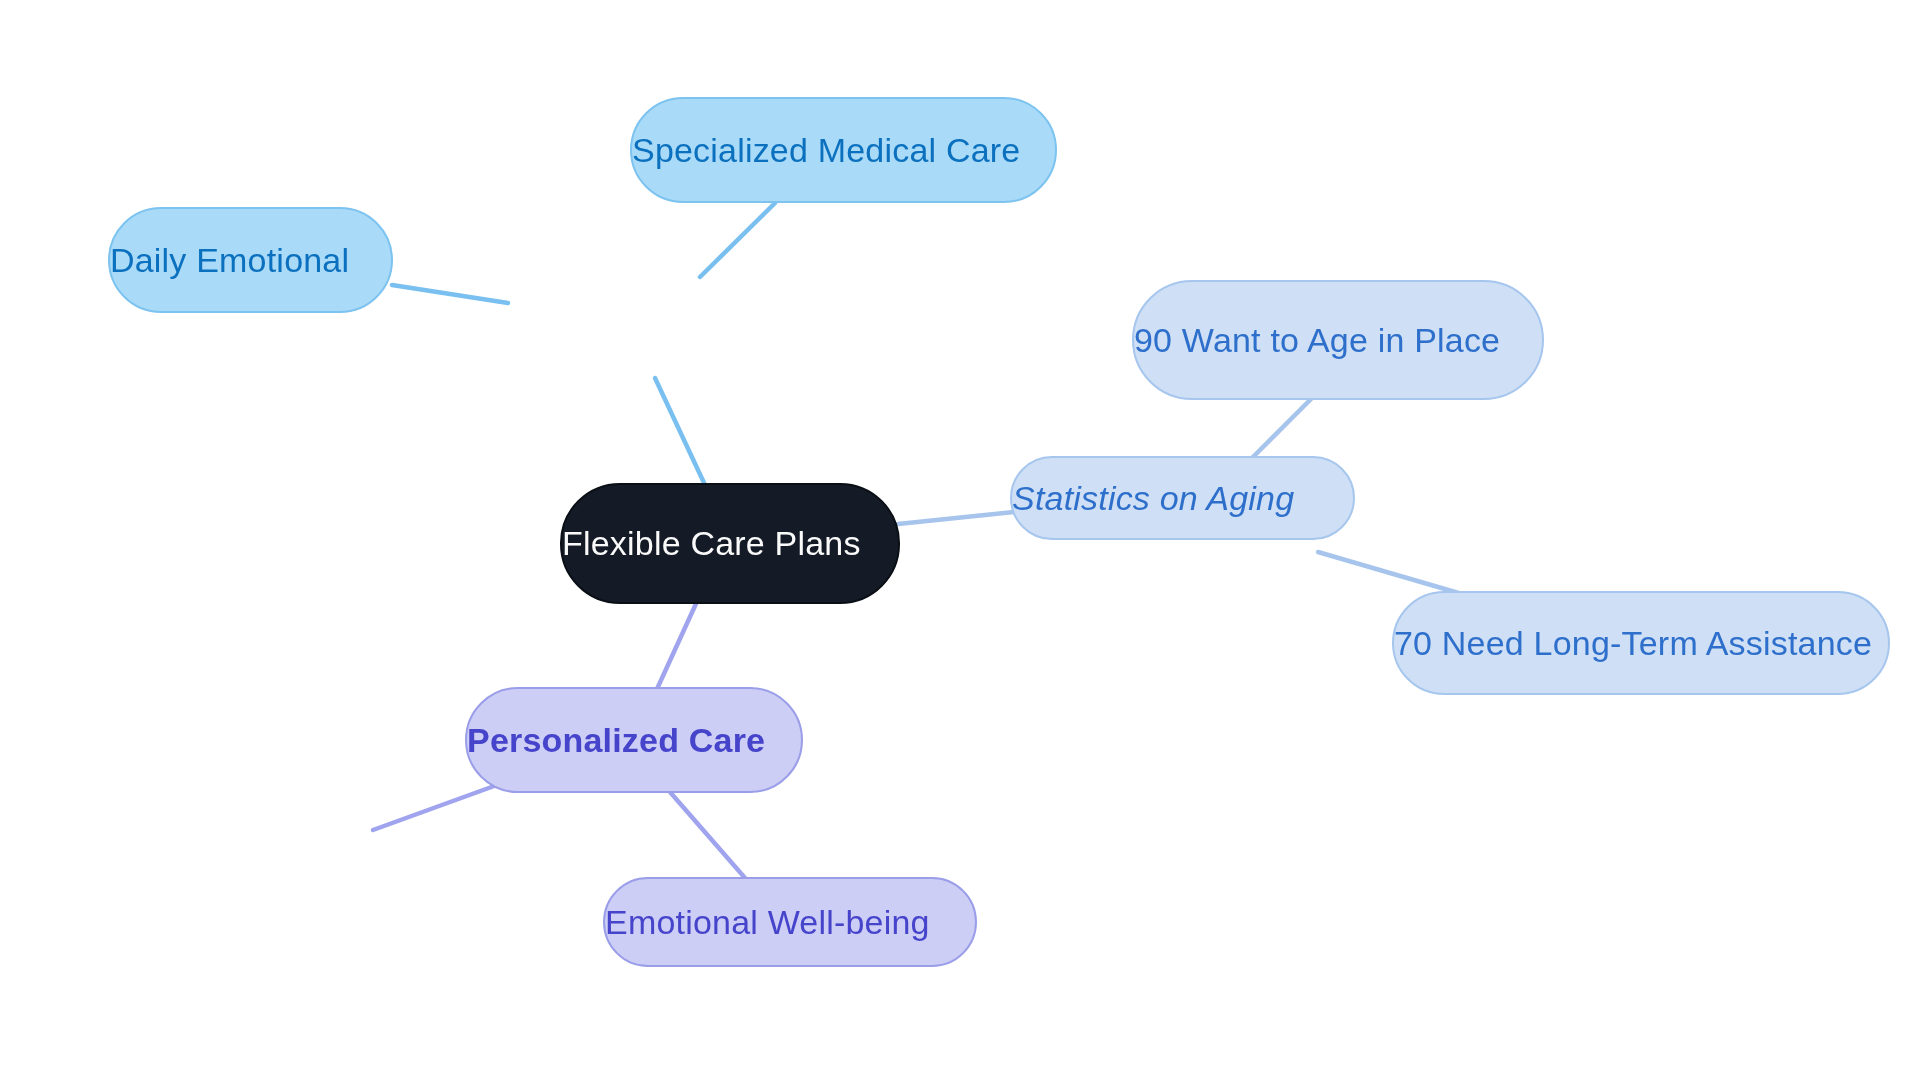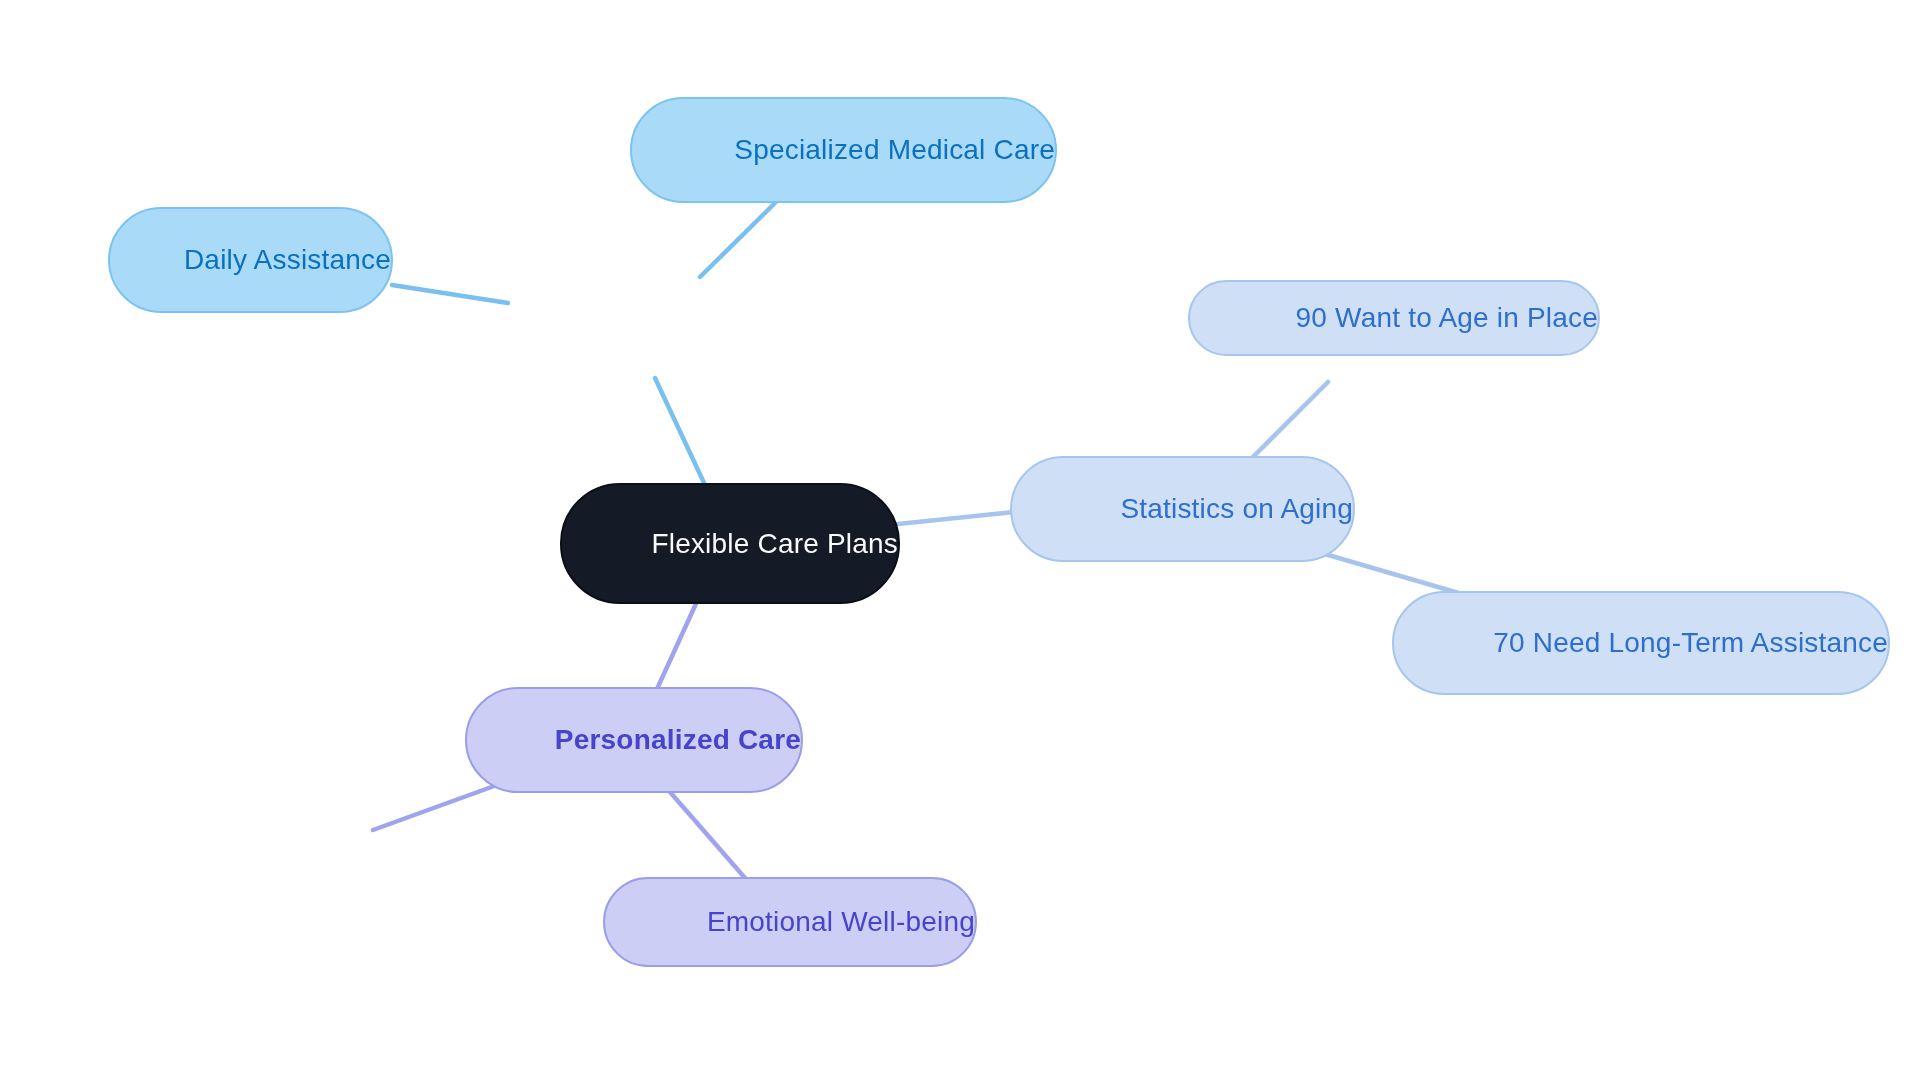--- a/index.html
+++ b/index.html
@@ -39,23 +39,23 @@
   }
   .edge { stroke-width: 4.5; stroke-linecap: round; fill: none; }
   .edge.blue { stroke: var(--blue-edge); }
   .edge.periwinkle { stroke: var(--periwinkle-edge); }
   .edge.lavender { stroke: var(--lavender-edge); }
   .node {
     position: absolute;
     z-index: 2;
     display: flex;
     align-items: center;
-    justify-content: flex-end;
+    justify-content: flex-start;
     border-radius: 60px;
-    font-size: 28px;
+    font-size: 34px;
     letter-spacing: 0.2px;
     white-space: nowrap;
     cursor: pointer;
   }
   .node.root {
     background: var(--root-fill);
     border: 2px solid var(--root-border);
     color: var(--root-text);
   }
   .node.blue {
@@ -71,22 +71,22 @@
   .node.lavender {
     background: var(--lavender-fill);
     border: 2px solid var(--lavender-border);
     color: var(--lavender-text);
   }
   
   .n-root          { left: 560px;  top: 483px; width: 340px; height: 121px; }
   .n-adaptability  { left: 505px;  top: 276px; width: 258px; height: 104px; }
   .n-daily         { left: 108px;  top: 207px; width: 285px; height: 106px; }
   .n-specialized   { left: 630px;  top: 97px;  width: 427px; height: 106px; }
-  .n-statistics    { left: 1010px; top: 456px; width: 345px; height: 106px; }
-  .n-90want        { left: 1188px; top: 280px; width: 412px; height: 76px; }
+  .n-statistics    { left: 1010px; top: 456px; width: 345px; height: 84px; font-style: italic; }
+  .n-90want        { left: 1132px; top: 280px; width: 412px; height: 120px; }
   .n-70need        { left: 1392px; top: 591px; width: 498px; height: 104px; }
   .n-personalized  { left: 465px;  top: 687px; width: 338px; height: 106px; font-weight: bold; }
   .n-family        { left: 23px;   top: 828px; width: 369px; height: 105px; }
   .n-emotional     { left: 603px;  top: 877px; width: 374px; height: 90px; }
 </style>
 </head>
 <body>
 
 <div class="canvas">
 
@@ -101,21 +101,21 @@
     <line class="edge lavender" x1="497" y1="785" x2="373" y2="830"></line>
     <line class="edge lavender" x1="670" y1="792" x2="745" y2="878"></line>
   </svg>
 
   <div class="node root n-root">
     <span>Flexible Care Plans</span>
   </div>
 
 
   <div class="node blue n-daily">
-    <span>Daily Assistance</span>
+    <span>Daily Emotional</span>
   </div>
 
   <div class="node blue n-specialized">
     <span>Specialized Medical Care</span>
   </div>
 
   <div class="node periwinkle n-statistics">
     <span>Statistics on Aging</span>
   </div>
 

